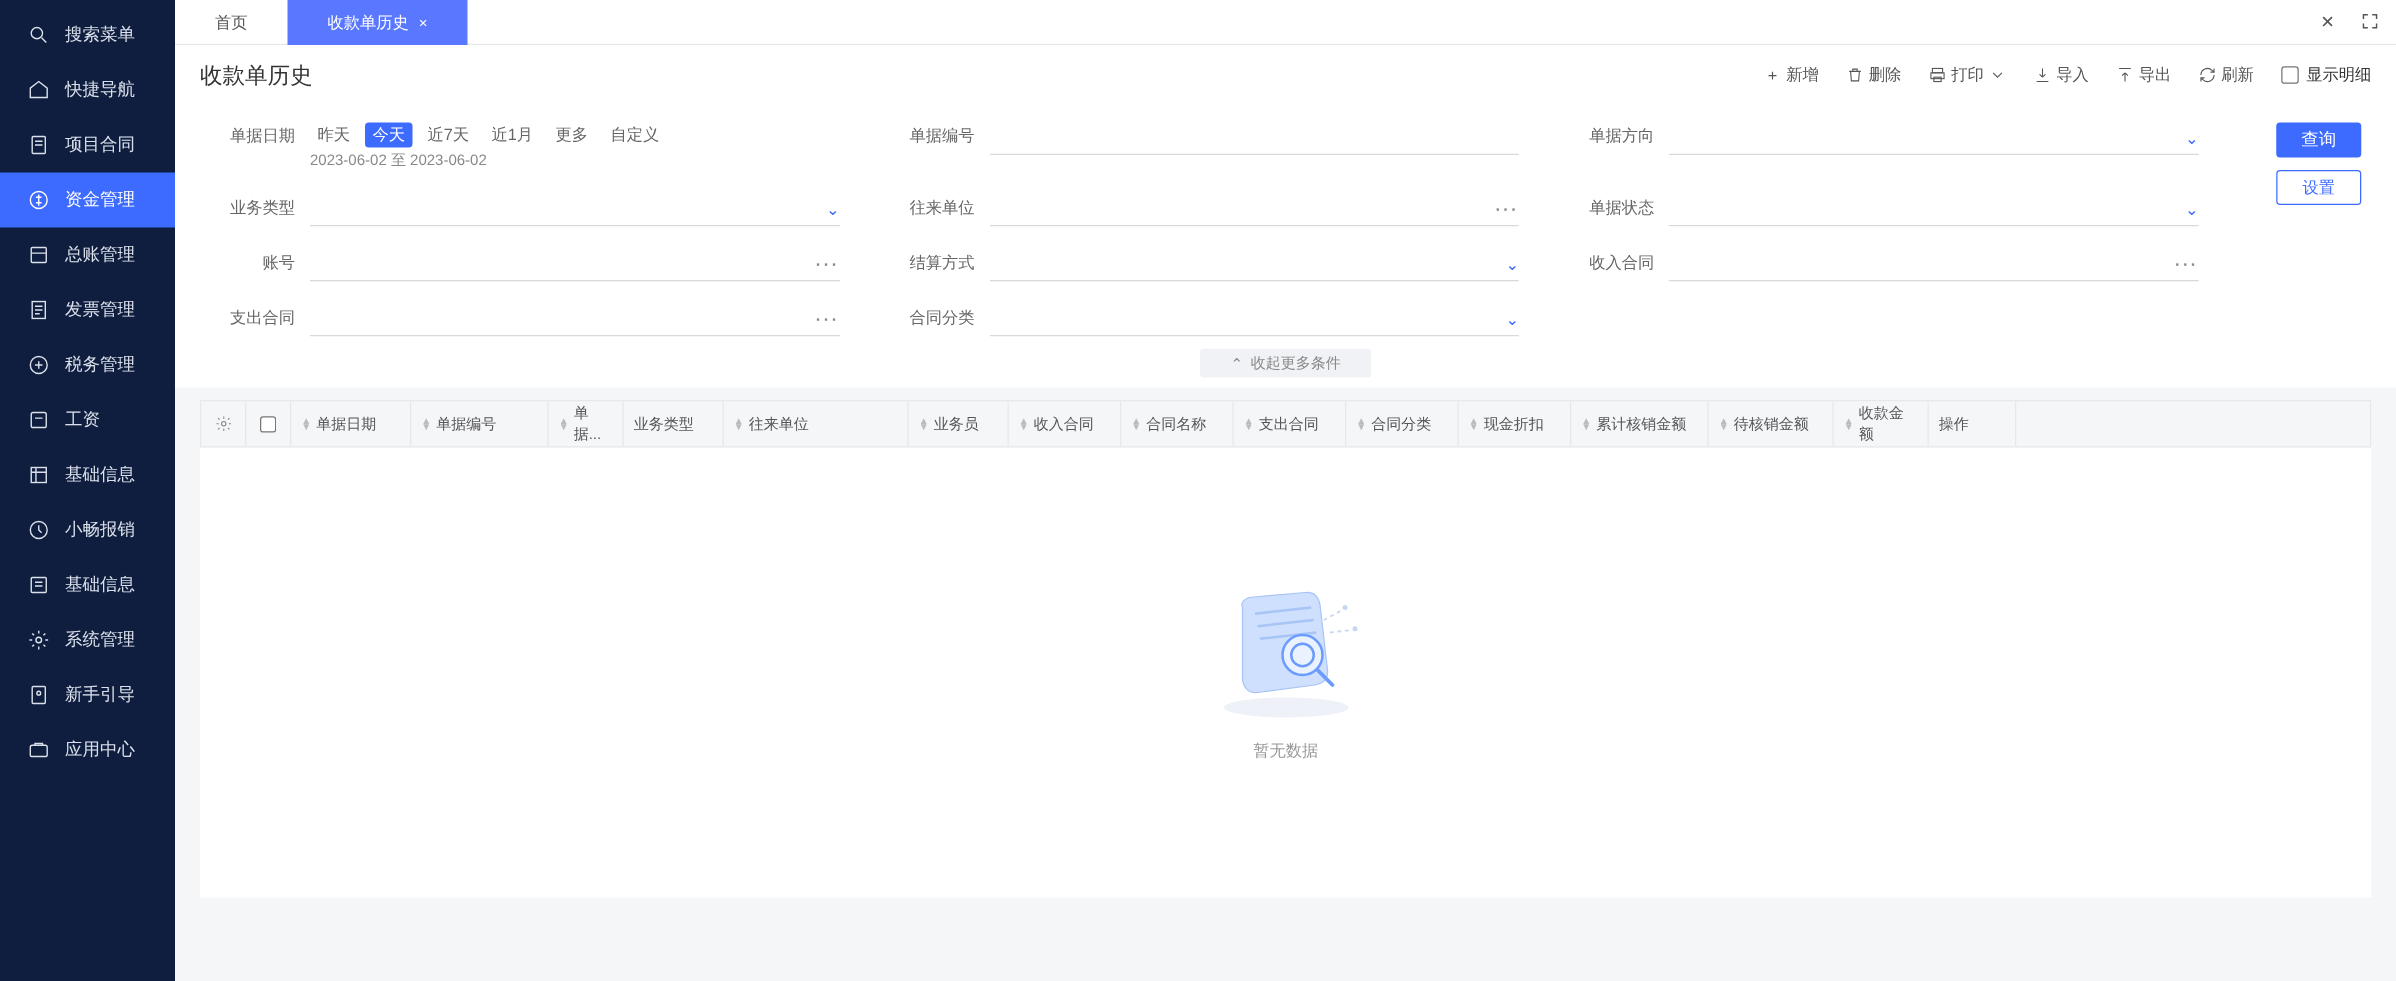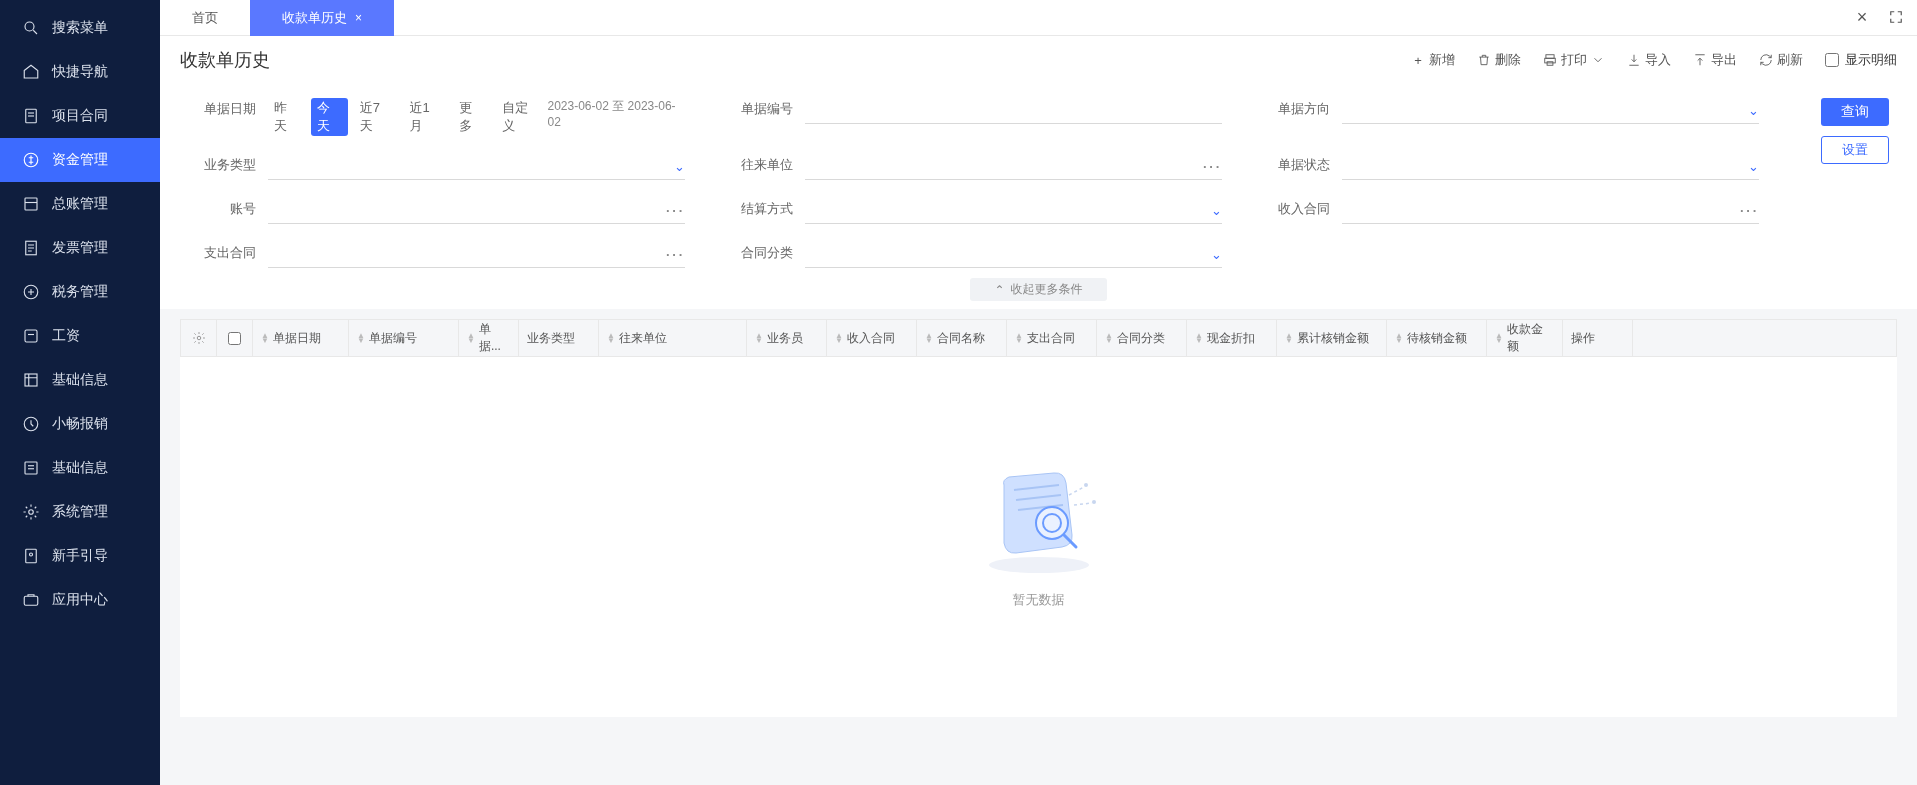--- a/index.html
+++ b/index.html
@@ -1,20 +1,20 @@
 <!DOCTYPE html>
 <html><head>
 <meta charset="utf-8">
 <style>
 * { margin: 0; padding: 0; box-sizing: border-box; }
 body { font-family: "Microsoft YaHei", -apple-system, sans-serif; font-size: 13px; color: #333; background: #fff; overflow: hidden; }
 .app { display: flex; height: 785px; width: 1917px; }
 
 
-.sidebar { width: 160px; background: #0f1e3e; color: #dbe1ec; flex-shrink: 0; padding-top: 6px; }
+.sidebar { width: 140px; background: #0f1e3e; color: #dbe1ec; flex-shrink: 0; padding-top: 6px; }
 .side-item { display: flex; align-items: center; height: 44px; padding: 0 22px; cursor: pointer; font-size: 14px; }
 .side-item.active { background: #3d6bff; color: #fff; }
 .side-icon { width: 18px; height: 18px; margin-right: 12px; display: inline-flex; align-items: center; justify-content: center; }
 .side-icon svg { width: 18px; height: 18px; stroke: currentColor; fill: none; stroke-width: 1.5; }
 
 
 .main { flex: 1; display: flex; flex-direction: column; background: #f5f6f8; min-width: 0; }
 .tabs-row { height: 36px; background: #fff; border-bottom: 1px solid #e8e8e8; display: flex; align-items: center; position: relative; }
 .tab { height: 36px; padding: 0 32px; display: flex; align-items: center; font-size: 13px; color: #555; cursor: pointer; }
 .tab.active { background: #5a78ff; color: #fff; }
@@ -32,21 +32,21 @@
 .checkbox-wrap { display: flex; align-items: center; gap: 6px; }
 .checkbox-wrap input { width: 14px; height: 14px; }
 
 
 .filters-wrap { background: #fff; padding: 14px 28px 8px; position: relative; }
 .filters-grid { display: grid; grid-template-columns: repeat(3, 1fr) 90px; column-gap: 40px; row-gap: 18px; }
 .filter-item { display: flex; align-items: flex-start; min-width: 0; }
 .filter-label { width: 80px; text-align: right; color: #666; font-size: 13px; padding-right: 12px; padding-top: 2px; flex-shrink: 0; }
 .filter-control { flex: 1; border-bottom: 1px solid #d9d9d9; min-height: 26px; display: flex; align-items: center; justify-content: space-between; position: relative; }
 .filter-control input { border: none; outline: none; width: 100%; font-size: 13px; background: transparent; }
-.date-options { display: flex; flex-direction: row; gap: 2px; }
+.date-options { display: flex; flex-direction: column; gap: 2px; }
 .date-chips { display: flex; gap: 6px; align-items: center; font-size: 13px; }
 .date-chip { padding: 1px 6px; border-radius: 3px; cursor: pointer; color: #666; }
 .date-chip.active { background: #3d6bff; color: #fff; }
 .date-range { font-size: 12px; color: #888; }
 .caret-icon { color: #3d6bff; cursor: pointer; }
 .dots-icon { color: #888; cursor: pointer; letter-spacing: 2px; font-weight: bold; }
 .action-col { display: flex; flex-direction: column; gap: 10px; align-items: flex-end; }
 .btn-primary { background: #3d6bff; color: #fff; border: none; padding: 5px 20px; border-radius: 3px; font-size: 14px; cursor: pointer; }
 .btn-outline { background: #fff; color: #3d6bff; border: 1px solid #3d6bff; padding: 4px 20px; border-radius: 3px; font-size: 13px; cursor: pointer; }
 .collapse-bar-wrap { display: flex; justify-content: center; margin-top: 10px; }

